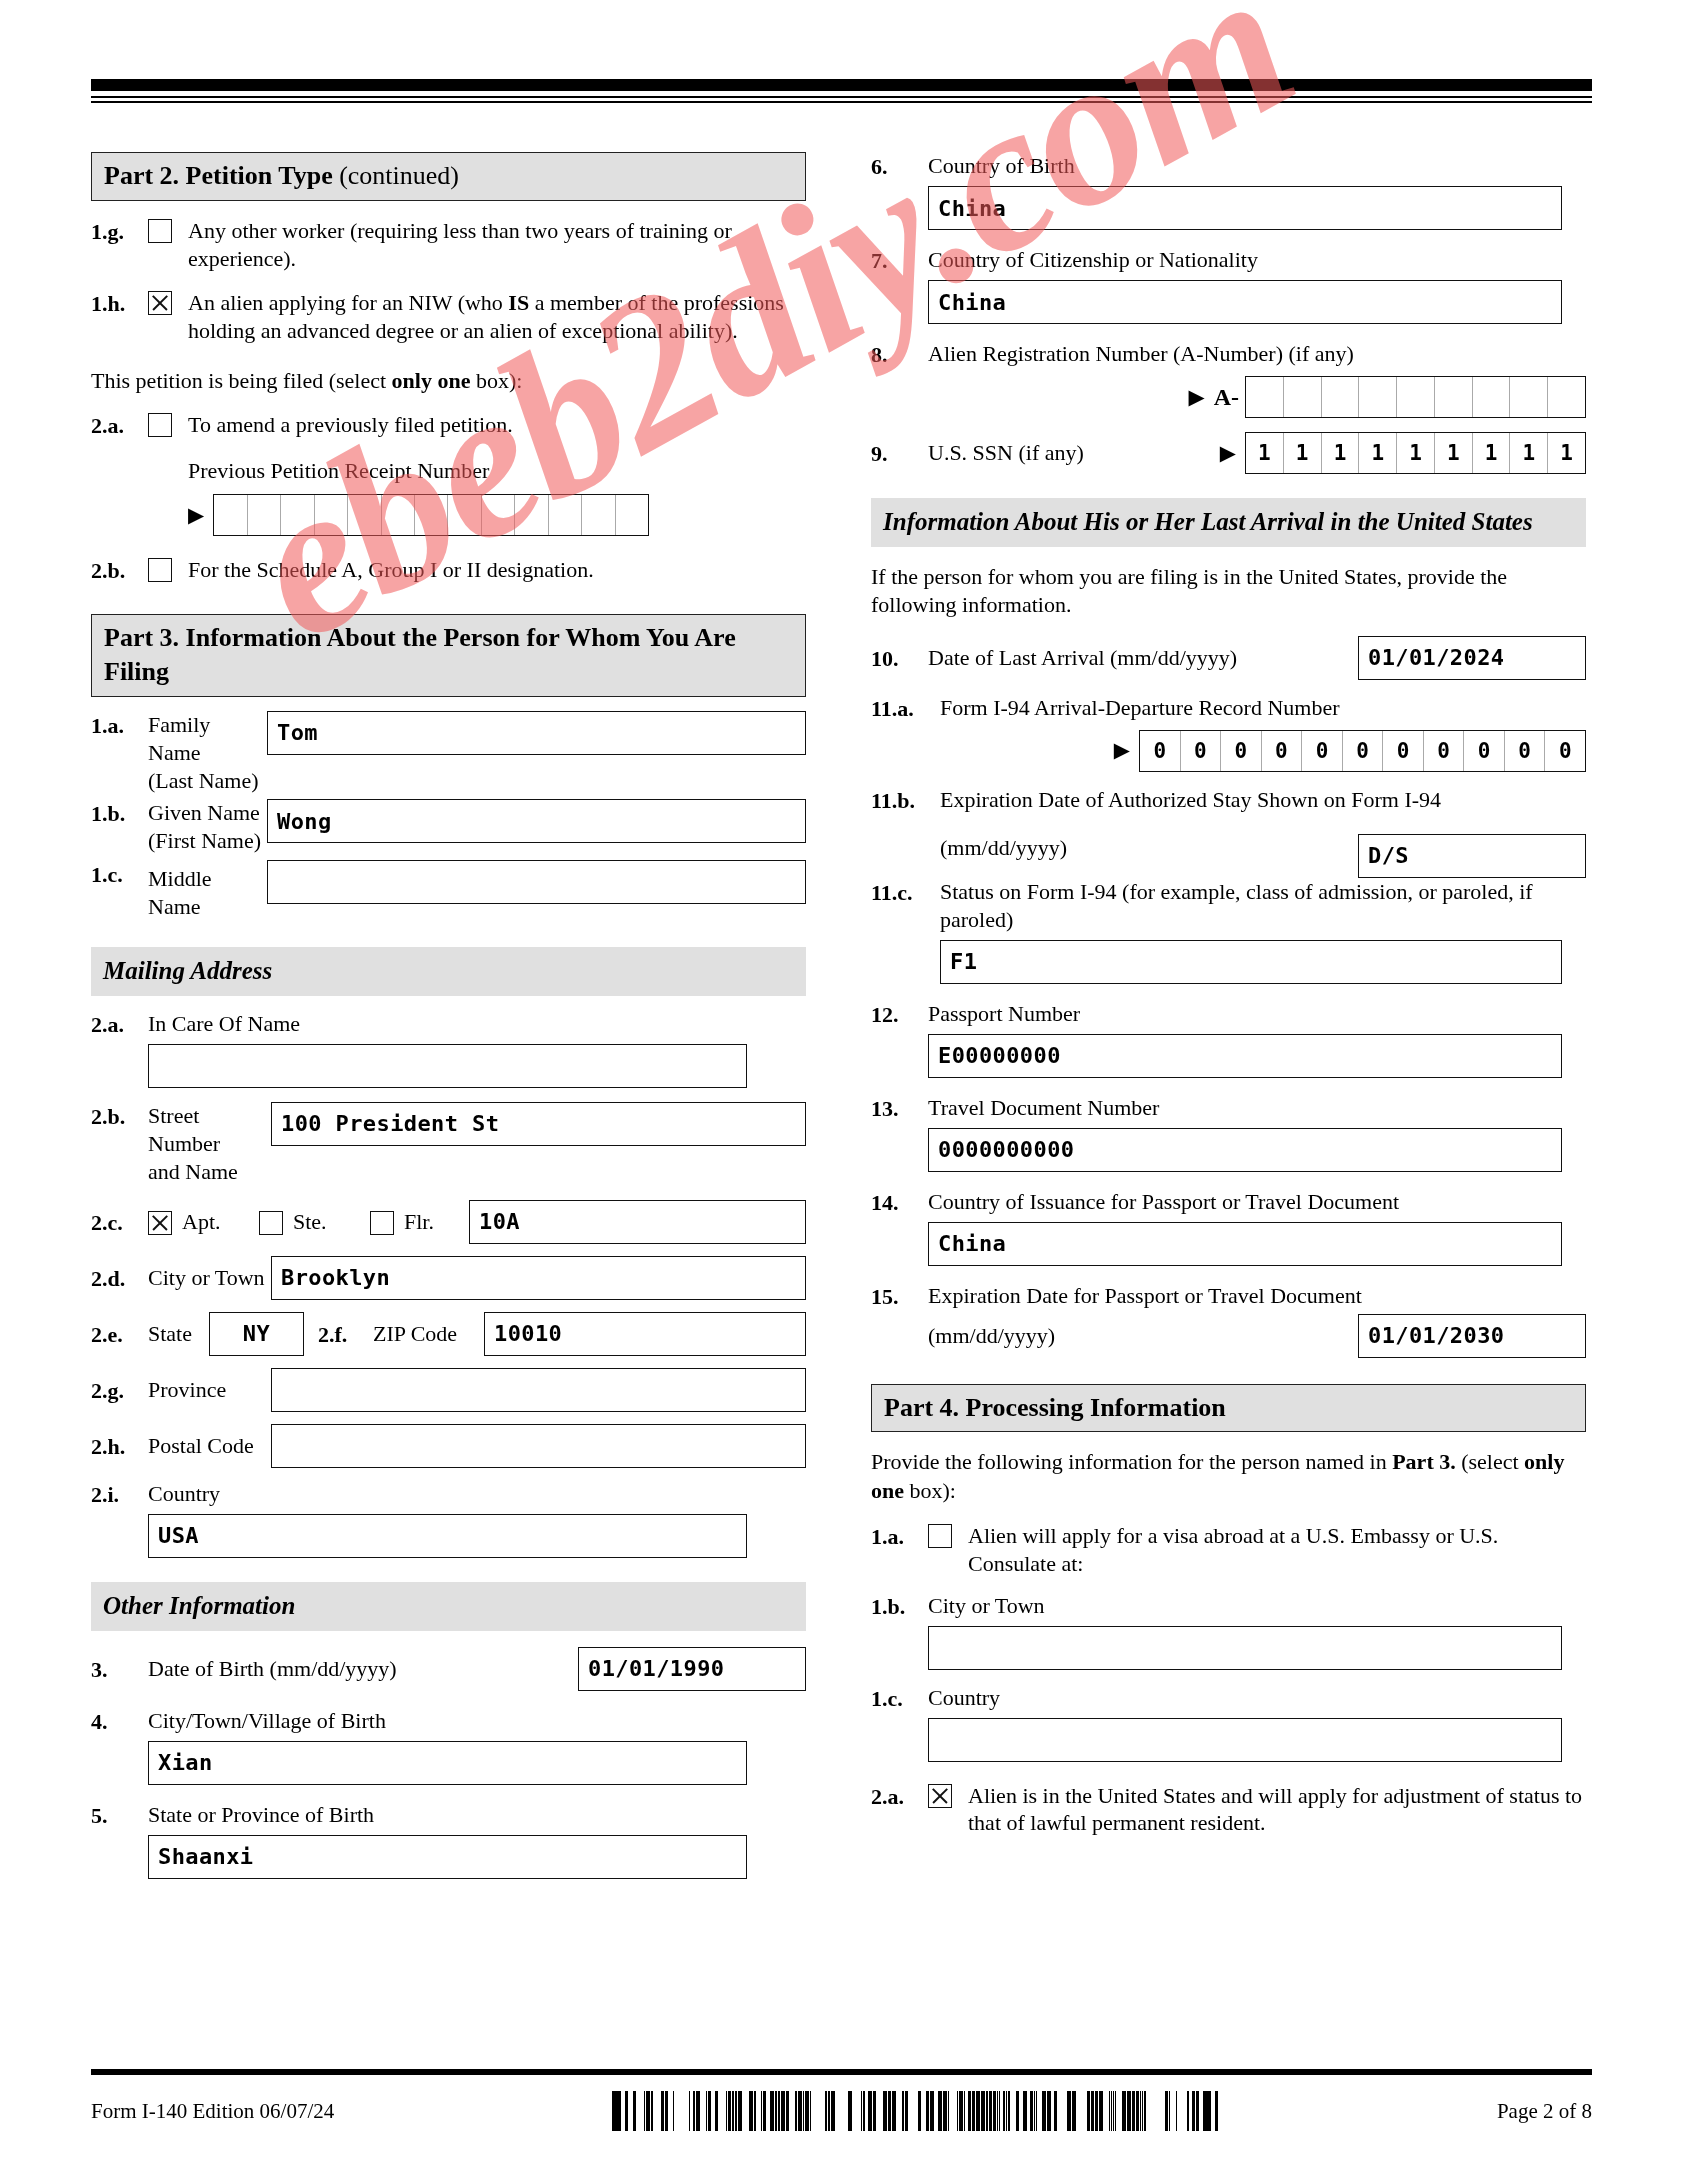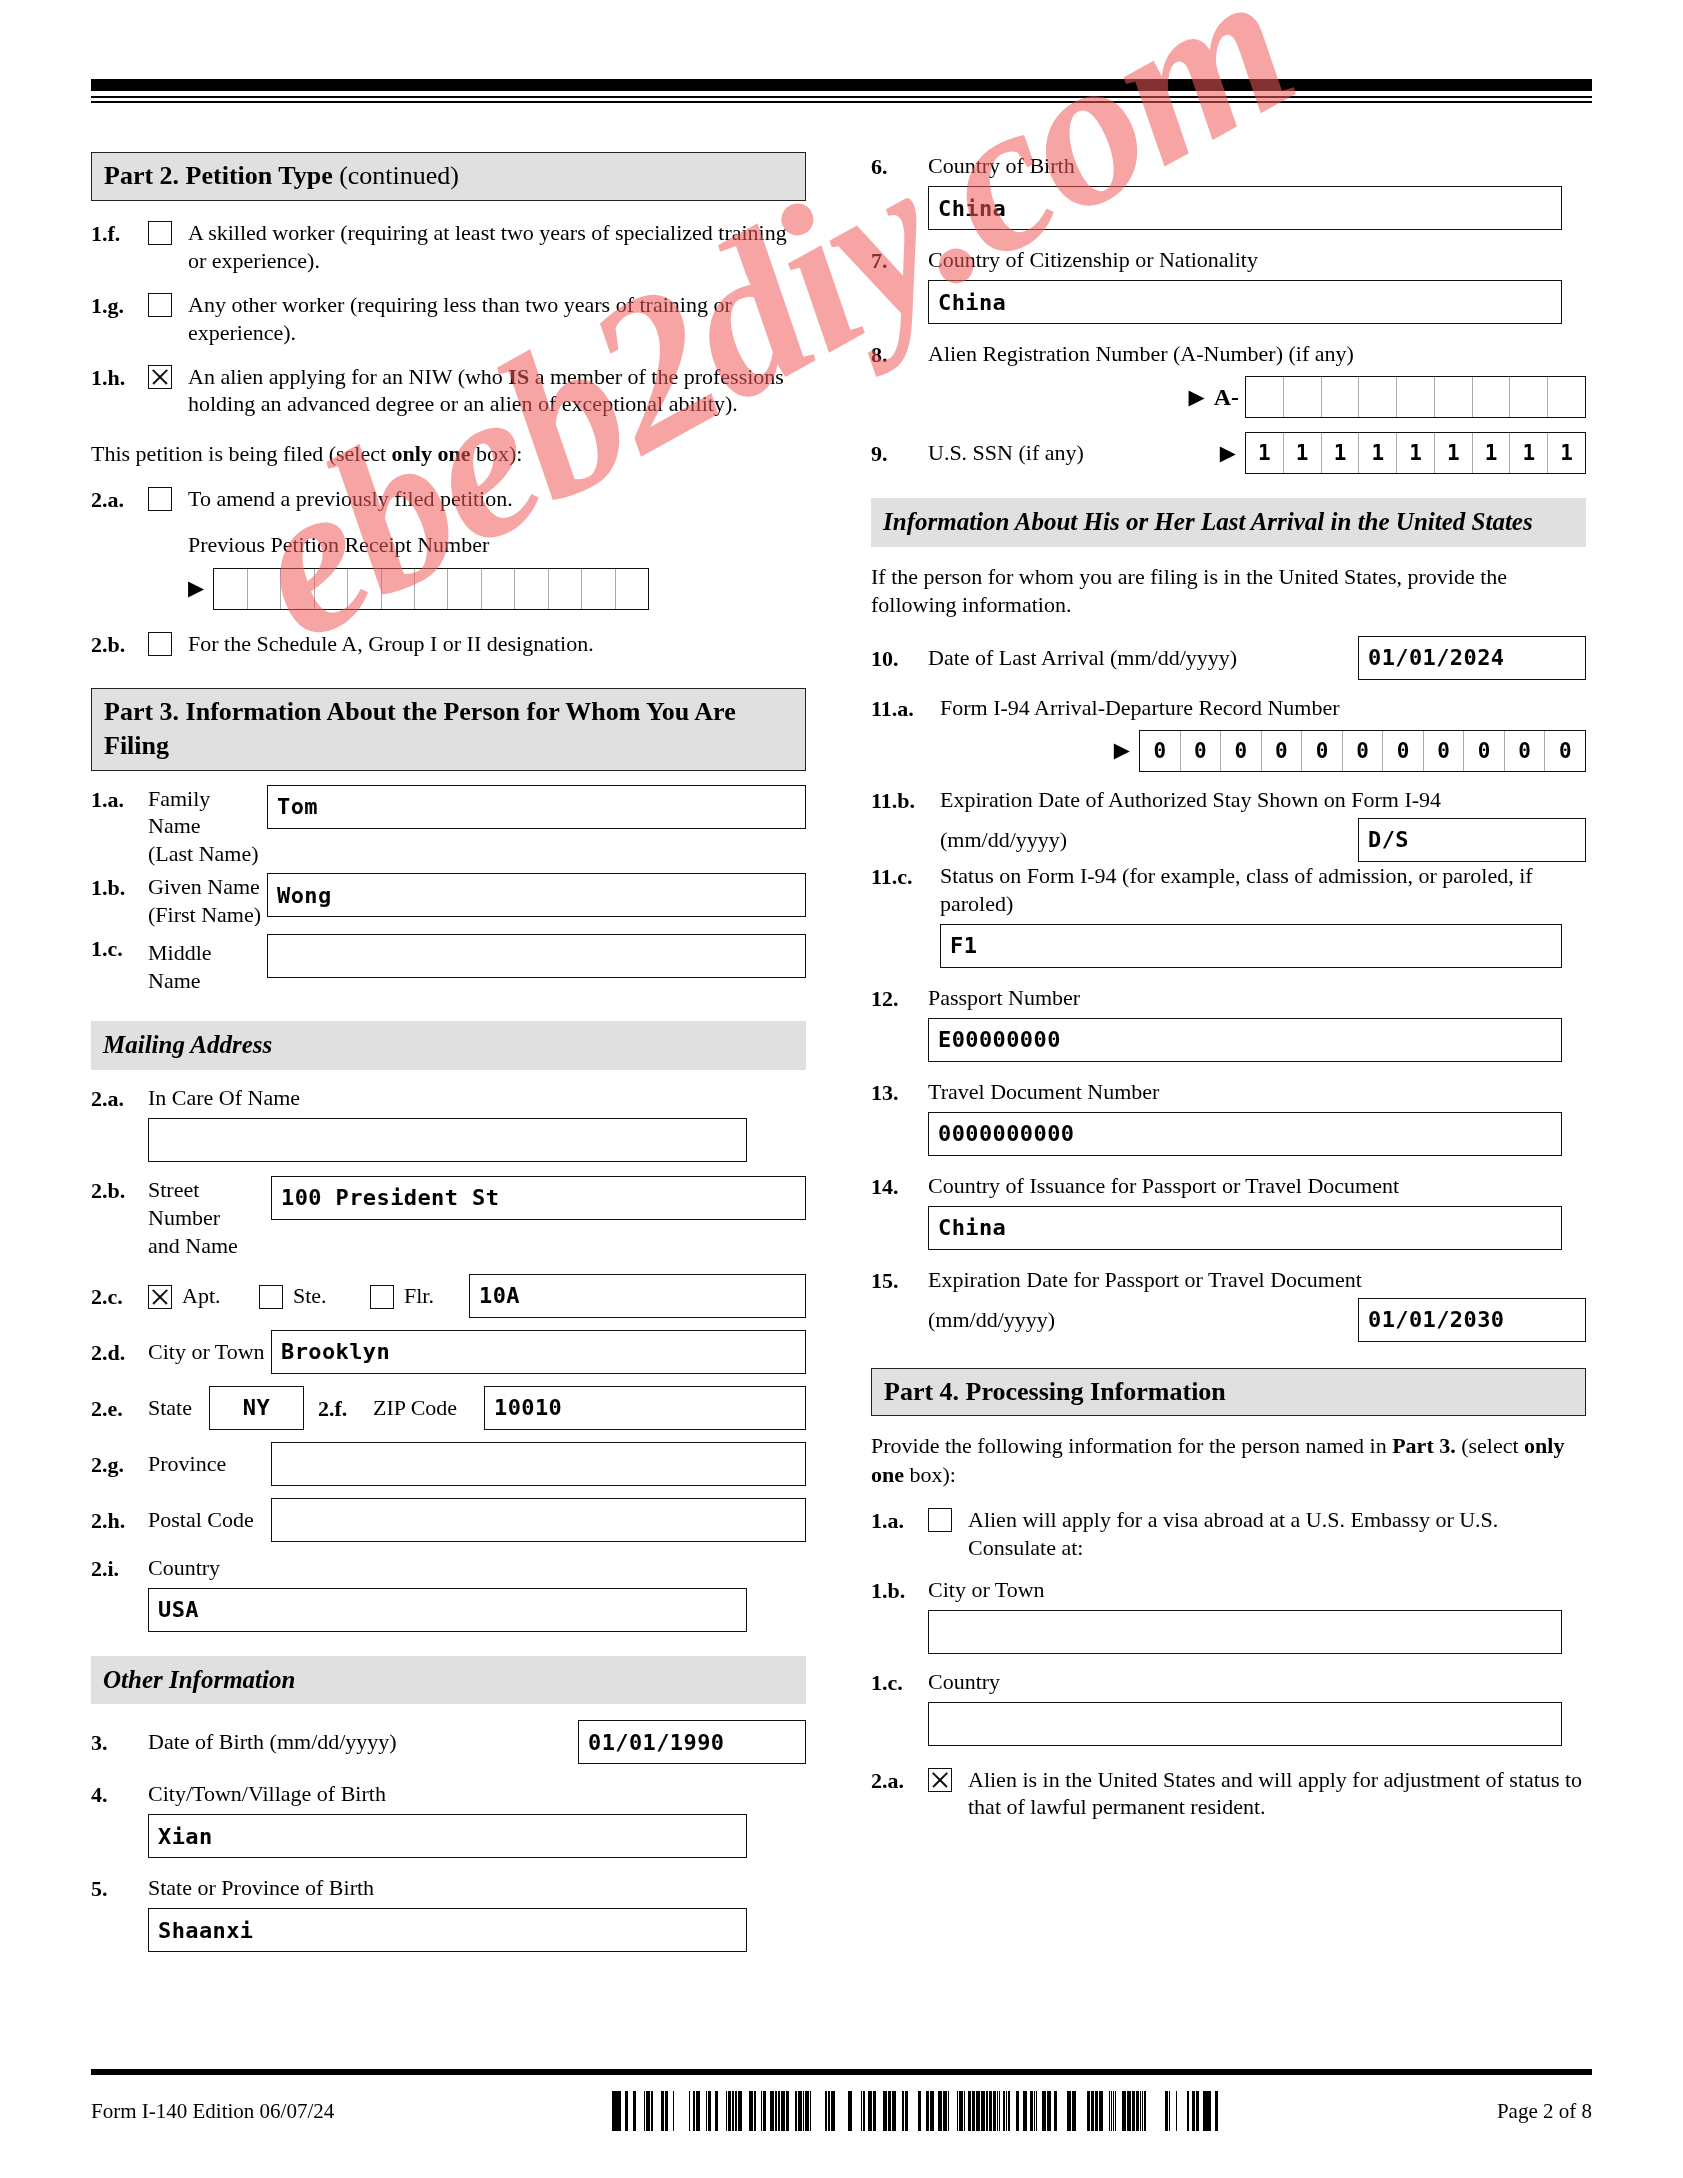--- a/index.html
+++ b/index.html
@@ -115,26 +115,20 @@
     <div class="toprule-thin2"></div>
   </div>
 
   <div class="col col-left">
 
     <div class="part-header">
       <span>Part 2.  Petition Type</span>
       <span class="reg">(continued)</span>
     </div>
 
-    <div class="cb-row" style="margin-top:18px;">
-      <div class="num">1.f.</div>
-      <div class="cbox"></div>
-      <div class="cbgap"></div>
-      <div class="cb-text">A skilled worker (requiring at least two years of specialized training or experience).</div>
-    </div>
 
     <div class="cb-row" style="margin-top:16px;">
       <div class="num">1.g.</div>
       <div class="cbox"></div>
       <div class="cbgap"></div>
       <div class="cb-text">Any other worker (requiring less than two years of training or experience).</div>
     </div>
 
     <div class="cb-row" style="margin-top:16px;">
       <div class="num">1.h.</div>
@@ -373,21 +367,21 @@
         <div class="cell">0</div>
       </div>
     </div>
 
     <div class="row" style="margin-top:14px;">
       <div class="num wide">11.b.</div>
       <div class="lbl" style="flex:1;">
         <div>Expiration Date of Authorized Stay Shown on Form I-94</div>
         <div style="display:flex; align-items:center; margin-top:4px;">
           <span style="flex:1;">(mm/dd/yyyy)</span>
-          <span class="fbox" style="width:228px; flex:0 0 228px;">D/S</span>
+          <span class="fbox" style="width:228px; flex:0 0 228px;margin-top:16px;">D/S</span>
         </div>
       </div>
     </div>
 
     <div class="row" style="margin-top:0;">
       <div class="num wide">11.c.</div>
       <div class="lbl">Status on Form I-94 (for example, class of admission, or paroled, if paroled)</div>
     </div>
     <div class="fbox" style="margin-left:69px; margin-top:6px; width:622px;">F1</div>
 

